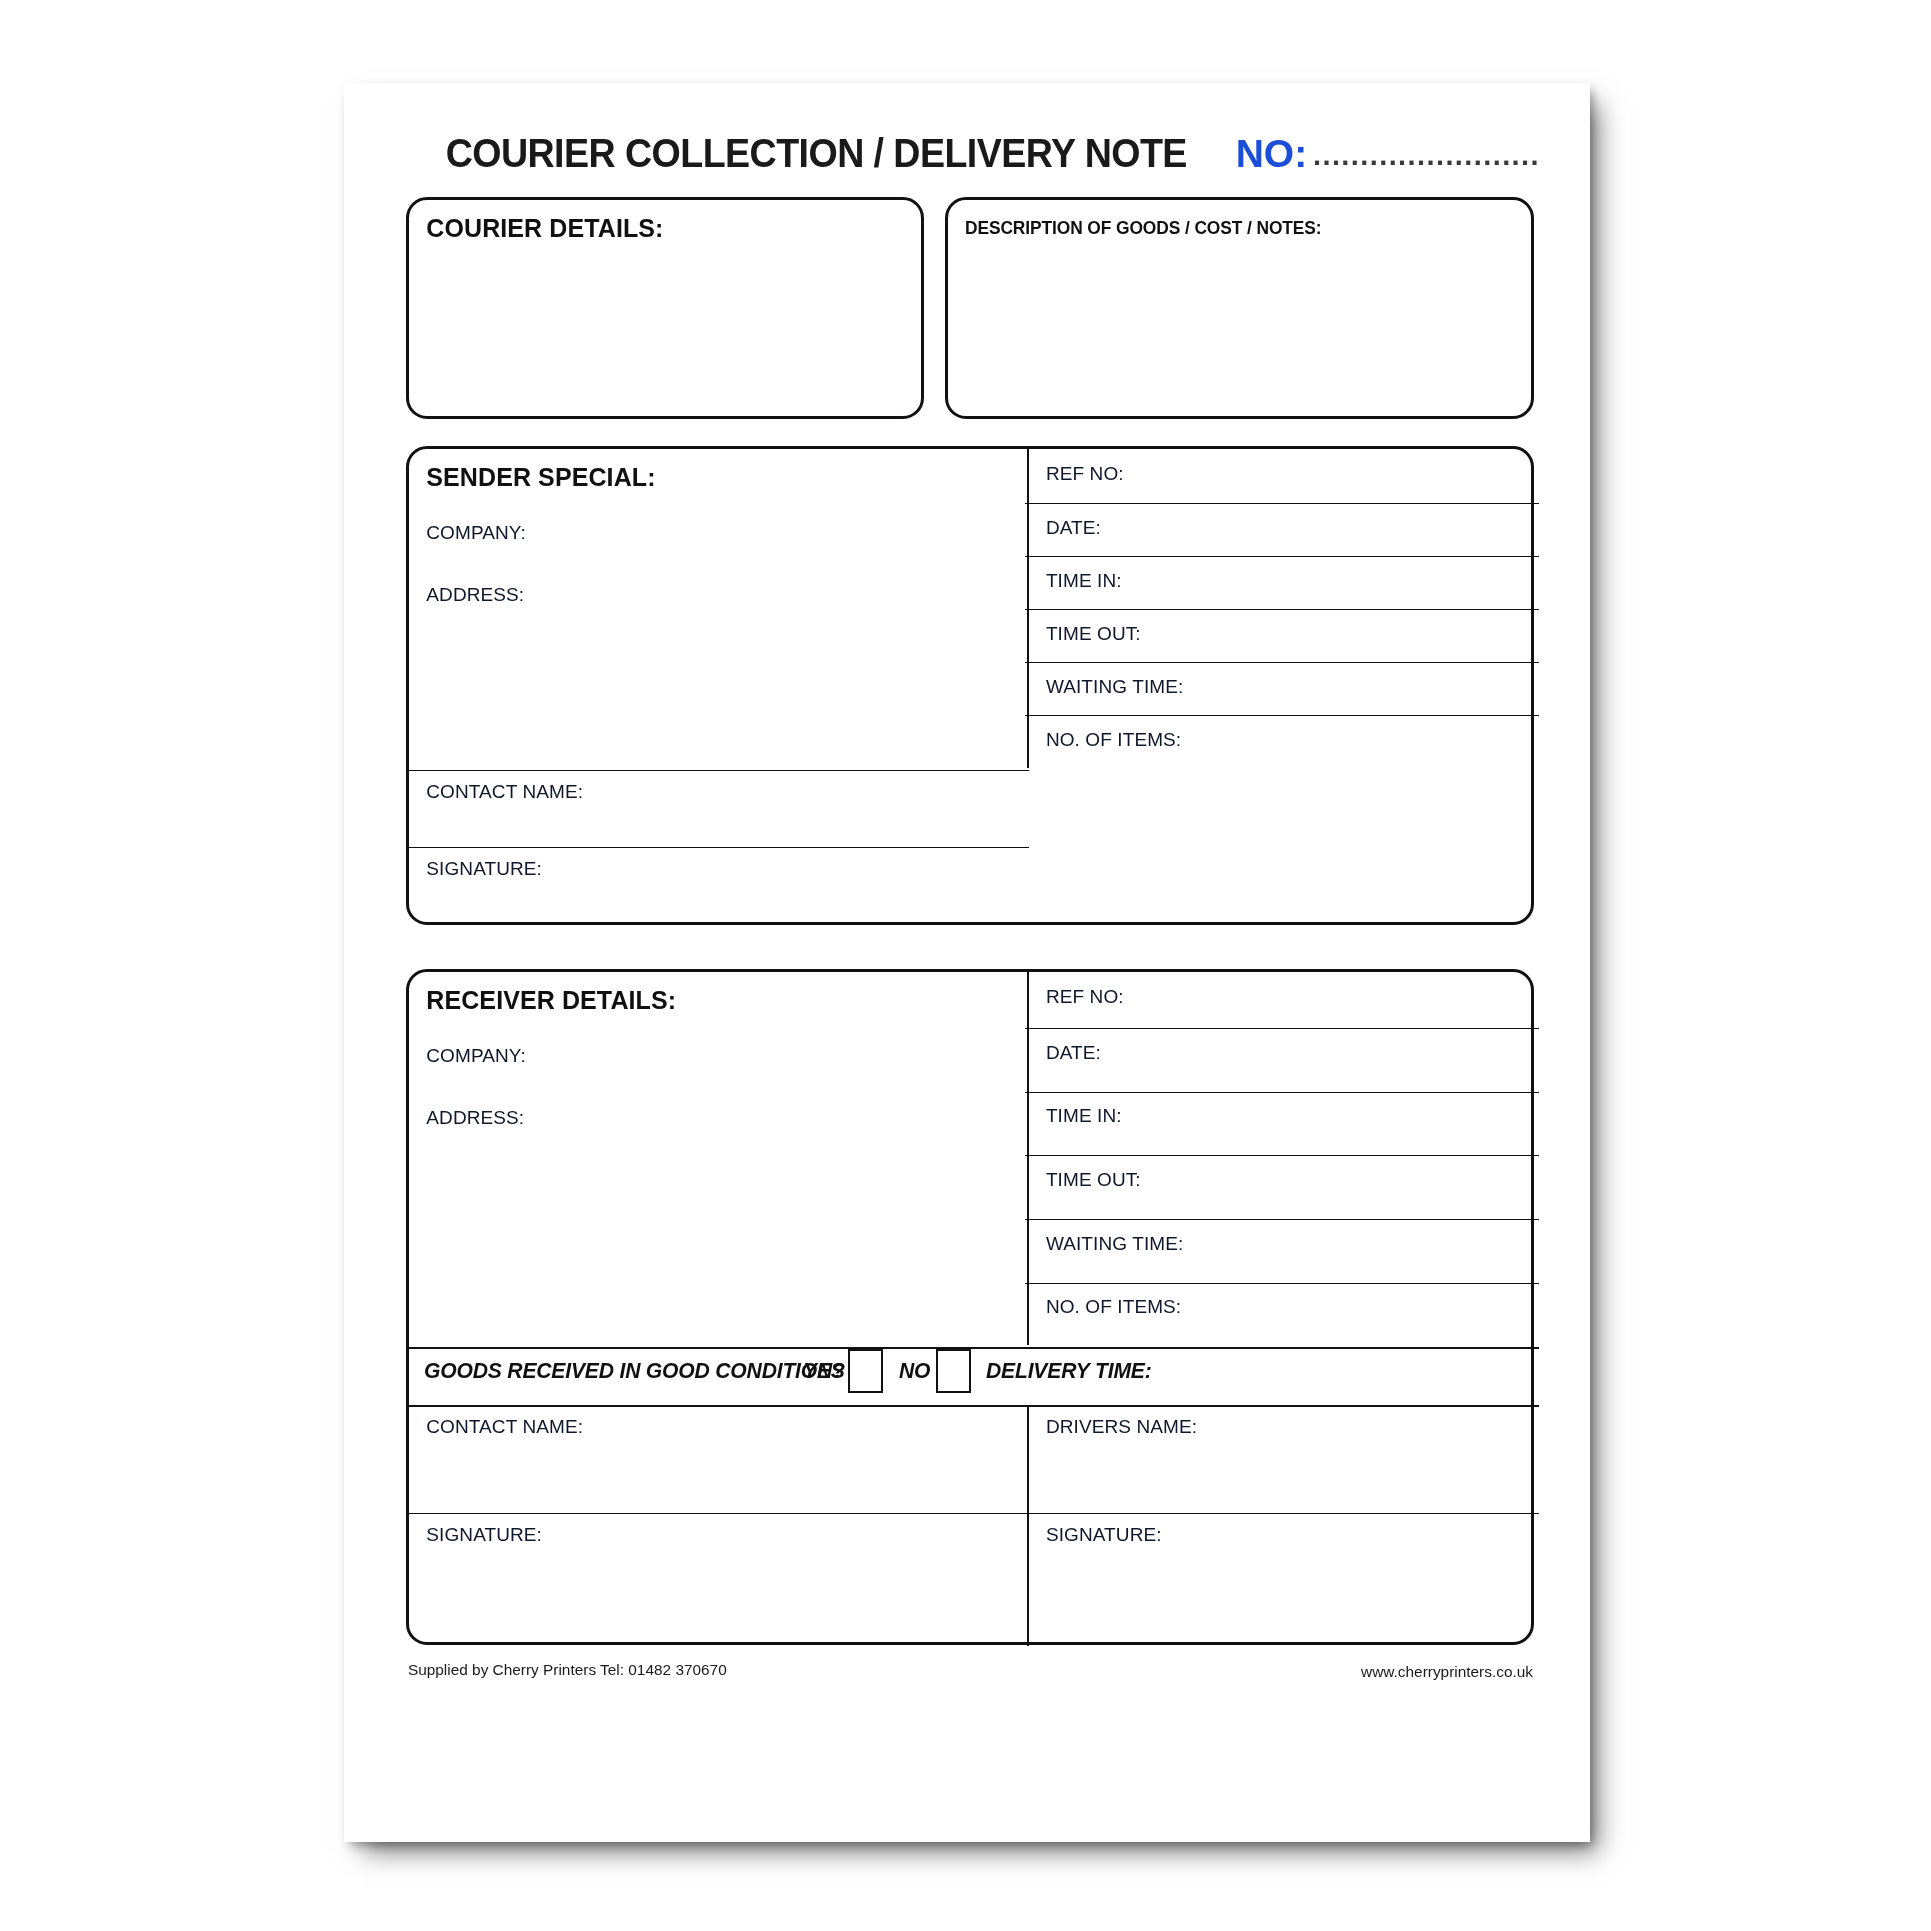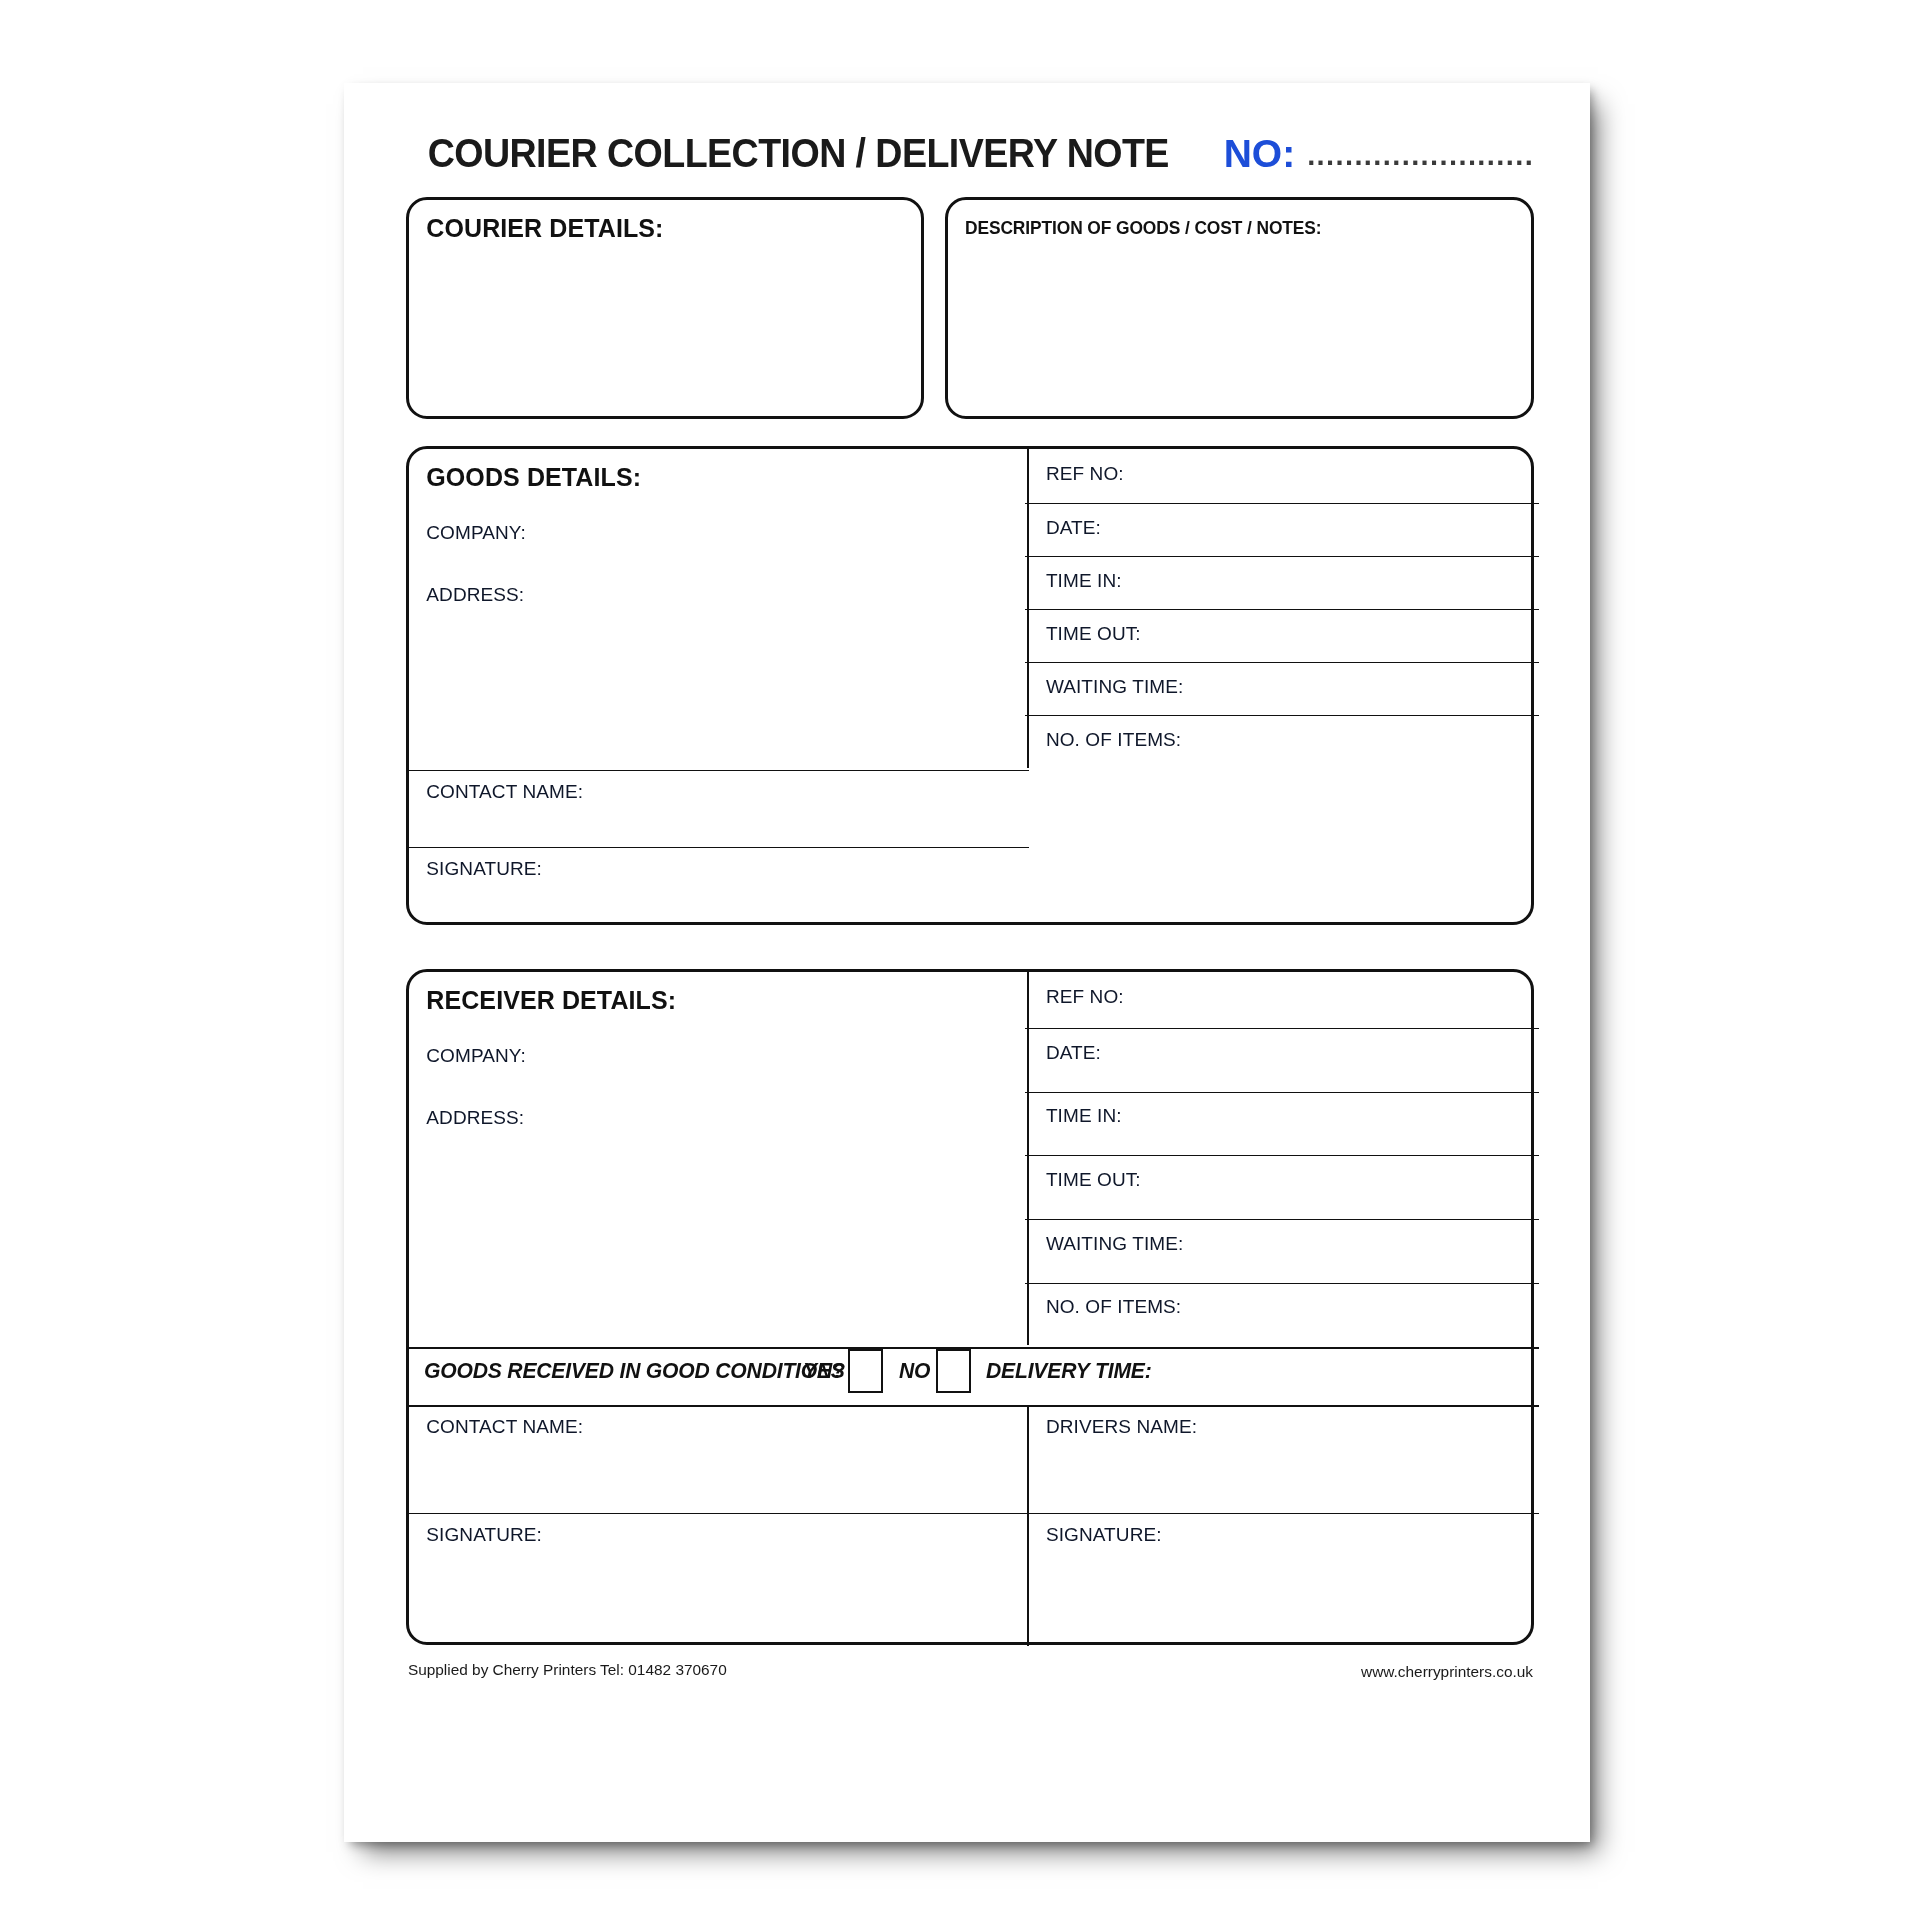--- a/index.html
+++ b/index.html
@@ -39,27 +39,27 @@
     position: absolute;
     left: 60px;
     top: 27px;
     width: 1132px;
     height: 1705px;
   }
 
   
   .title-row {
     position: absolute;
-    left: 0px;
+    left: 12px;
     top: 21px;
     width: 1132px;
     height: 52px;
     display: flex;
     align-items: baseline;
-    justify-content: space-between;
+    justify-content: center;
     padding-right: 1.9px;
   }
   .title-main {
     font-family: "Liberation Sans Narrow", "Liberation Sans", sans-serif;
     font-weight: bold;
     font-size: 40px;
     letter-spacing: -0.6px;
     color: #1a1a1a;
     transform: scaleX(0.94);
     transform-origin: right baseline;
@@ -186,21 +186,21 @@
       </div>
 
       <div class="rbox" style="left:1.9px; top:87px; width:518px; height:222px;">
         <span class="hdr-lg" style="left:17.4px; top:13.5px;">COURIER DETAILS:</span>
       </div>
 
       <div class="rbox" style="left:1.9px; top:336px; width:1128px; height:479px;">
 
         <div class="vline thick" style="left:618px; top:-1.9px; height:321px;"></div>
 
-        <span class="hdr-lg" style="left:17.4px; top:13.5px;">GOODS DETAILS:</span>
+        <span class="hdr-lg" style="left:17.4px; top:13.5px;">SENDER SPECIAL:</span>
 
         <span class="fld" style="left:17.4px; top:73px;">COMPANY:</span>
 
         <span class="fld" style="left:17.4px; top:135px;">ADDRESS:</span>
 
         <div class="hline" style="left:-1.9px; top:321px; width:622px;"></div>
         <span class="fld" style="left:17.4px; top:332px;">CONTACT NAME:</span>
 
         <div class="hline" style="left:-1.9px; top:398px; width:622px;"></div>
         <span class="fld" style="left:17.4px; top:409px;">SIGNATURE:</span>

